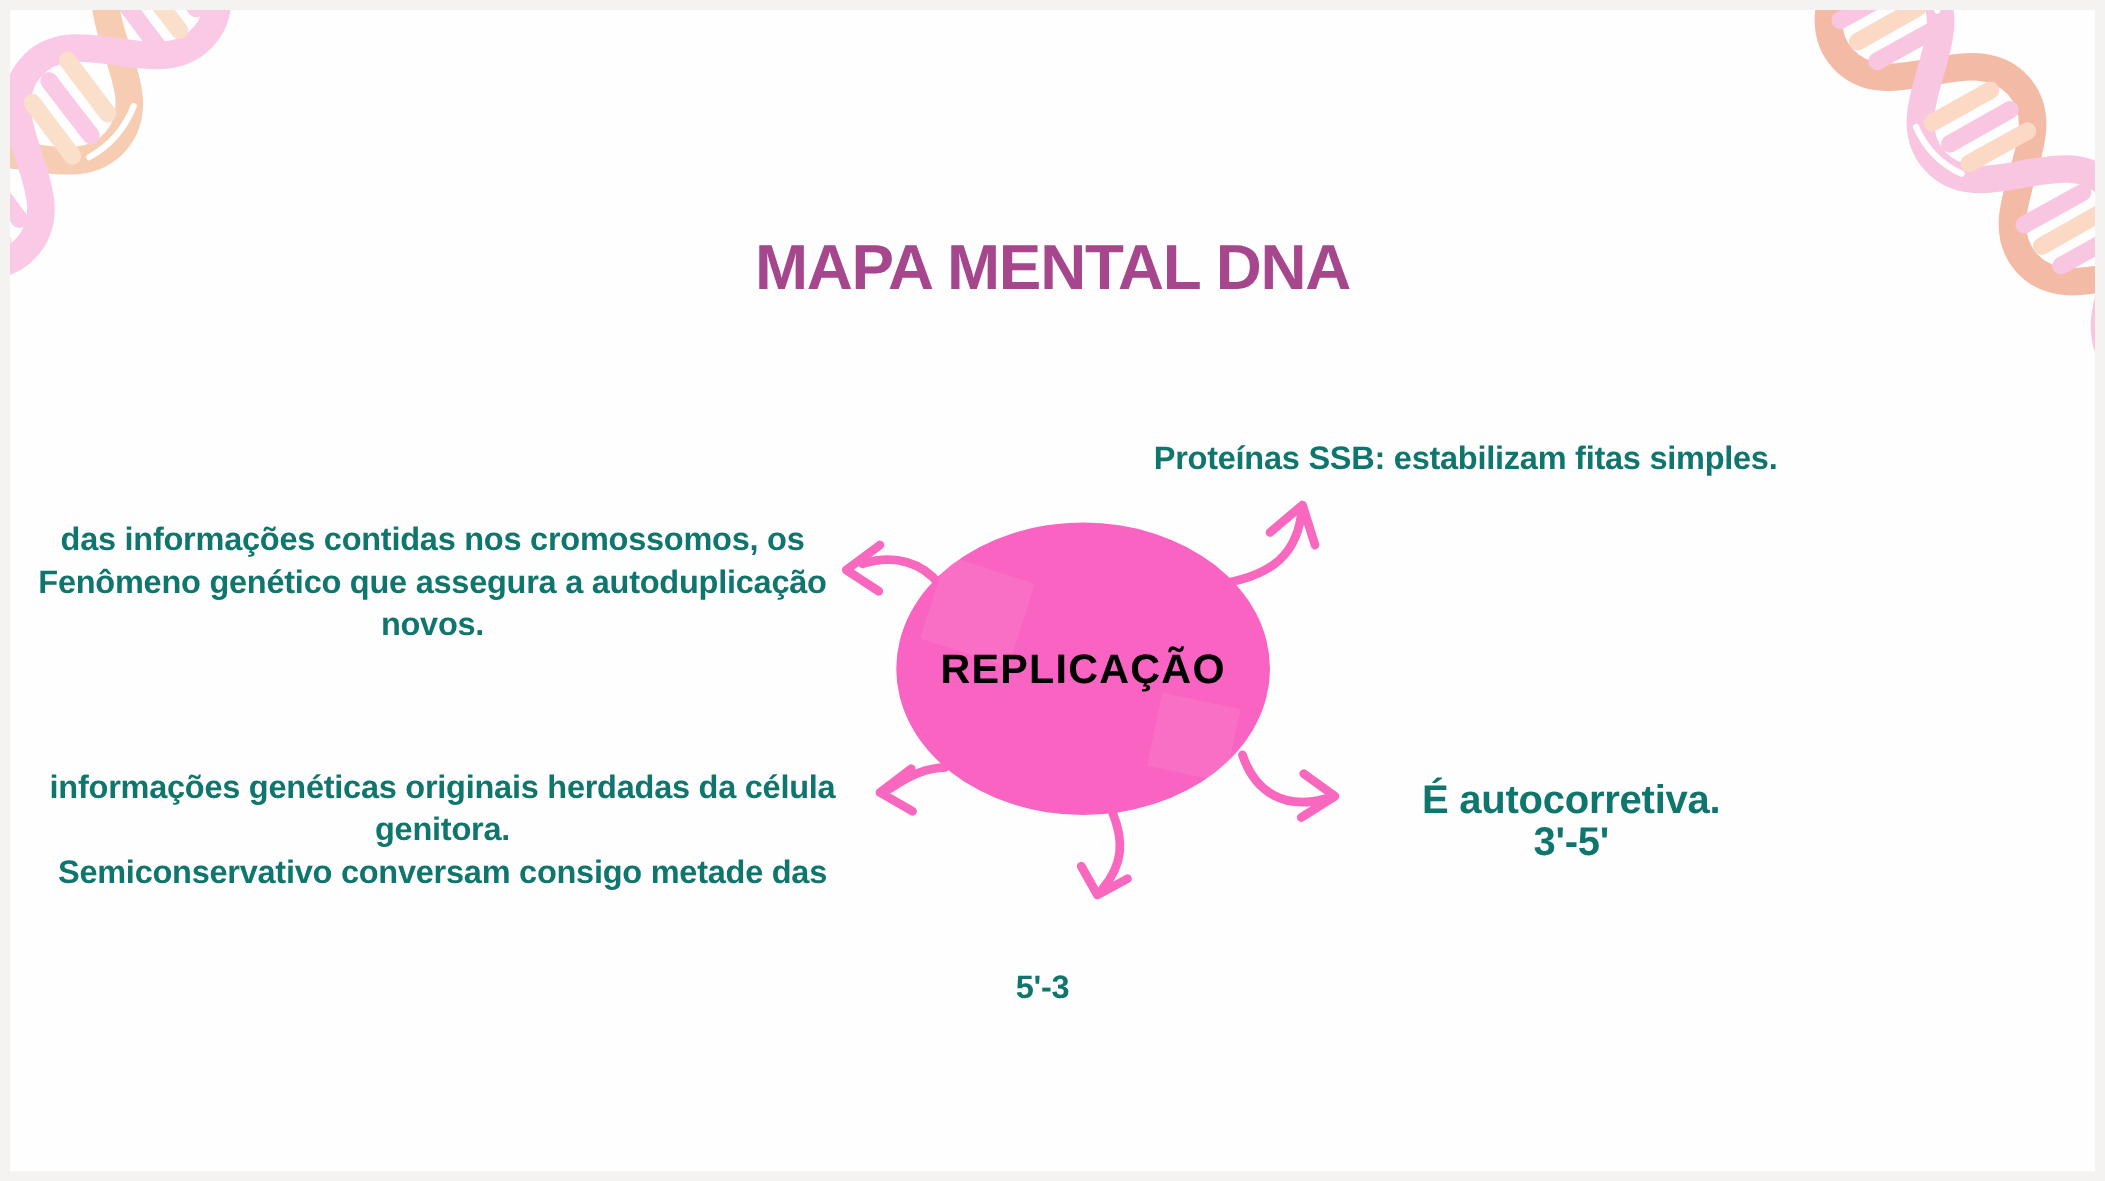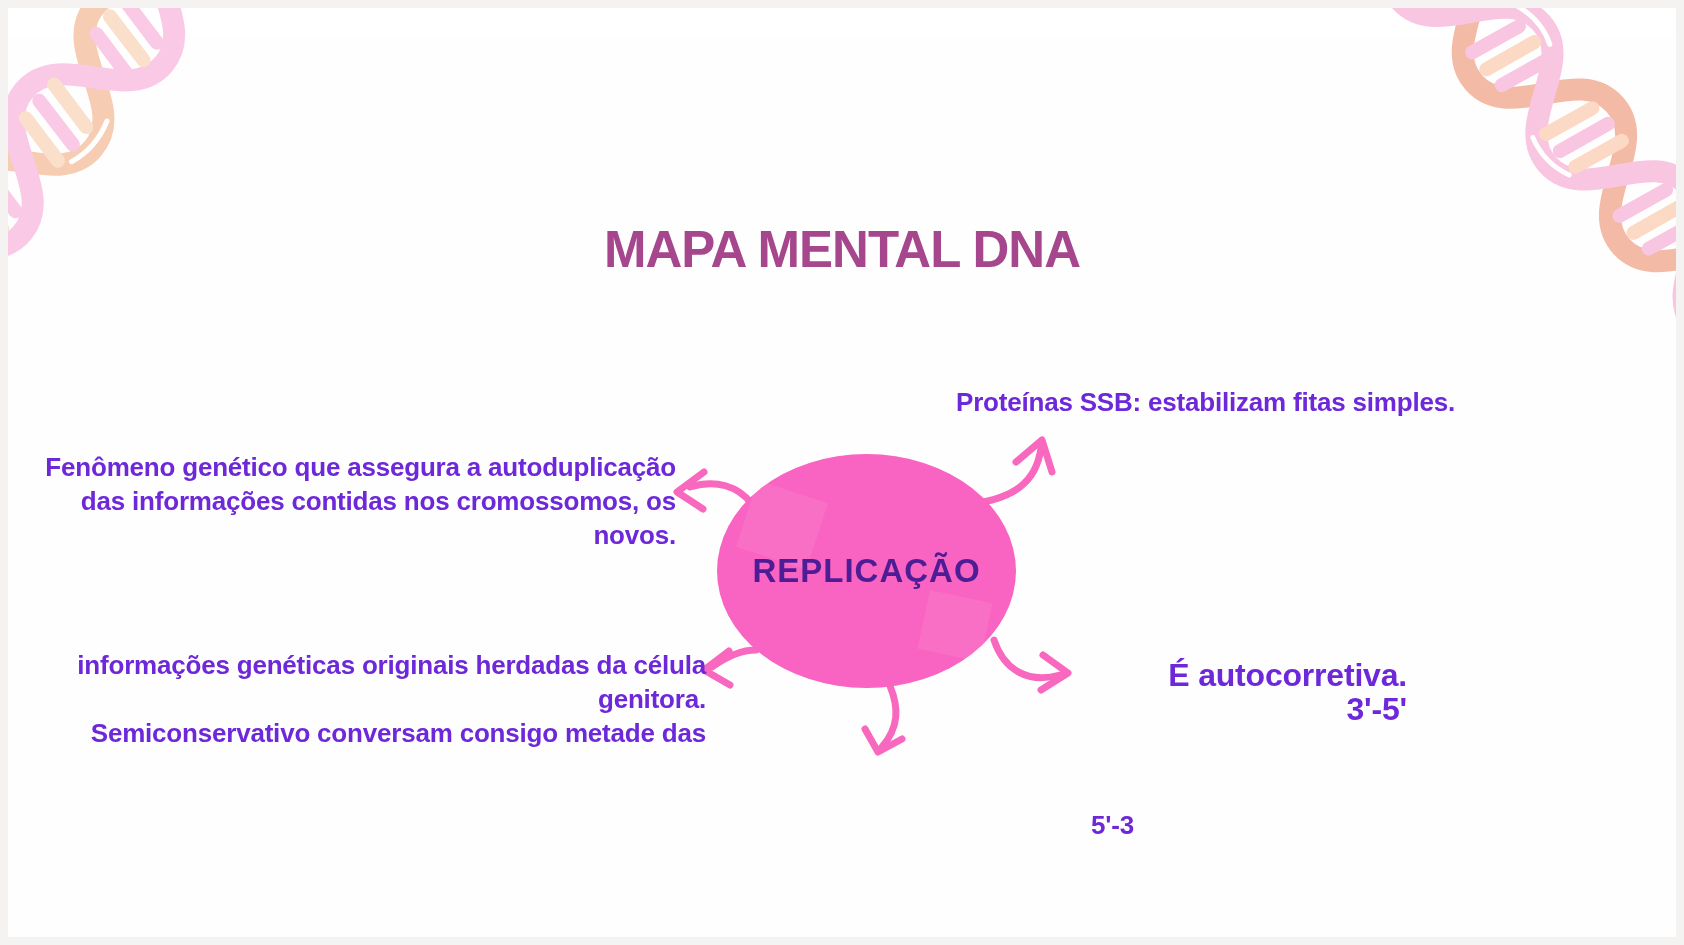--- a/index.html
+++ b/index.html
@@ -1,21 +1,21 @@
 <!DOCTYPE html>
 <html><head>
 <meta charset="utf-8">
 <style>
   html,body{margin:0;padding:0;}
   body{
     width:1684px;height:945px;position:relative;overflow:hidden;
     background:#ffffff;
     font-family:"Liberation Sans","DejaVu Sans",sans-serif;
   }
-  .page{position:absolute;inset:0;background:#fffefe;margin-top:36px;}
+  .page{position:absolute;inset:0;background:#fffefe;}
   .edge-frame{position:absolute;inset:0;border:8px solid #f5f3f2;pointer-events:none;z-index:60;}
 
   
   .helix{position:absolute;z-index:1;}
   .helix-tl{left:-35px;top:-45px;}
   .helix-tr{left:1304px;top:-35px;}
 
   
   .page-title{
     position:absolute;left:0;top:184px;width:1684px;text-align:center;
@@ -25,27 +25,27 @@
   
   .center-node{
     position:absolute;left:717px;top:418px;width:299px;height:234px;
     background:#f963c1;border-radius:50%;display:flex;align-items:center;justify-content:center;
     z-index:4;overflow:hidden;
   }
   .center-node .patch{position:absolute;background:rgba(255,255,255,0.08);}
   .patch-a{left:28px;top:36px;width:74px;height:70px;transform:rotate(18deg);}
   .patch-b{left:206px;top:142px;width:64px;height:60px;transform:rotate(12deg);background:rgba(0,0,0,0.025);}
   .center-label{
-    font-size:33px;font-weight:bold;letter-spacing:1px;color:#4c1d95;position:relative;z-index:2;
+    font-size:33px;font-weight:bold;letter-spacing:1px;color:#000000;position:relative;z-index:2;
   }
 
   
   .branch{
-    position:absolute;z-index:5;color:#6d28d9;font-weight:bold;
-    font-size:26px;letter-spacing:-0.2px;text-align:right;line-height:34px;
+    position:absolute;z-index:5;color:#0f766e;font-weight:bold;
+    font-size:26px;letter-spacing:-0.2px;text-align:center;line-height:34px;
   }
   .branch-proteinas{left:890px;top:350px;width:565px;line-height:32px;}
   .branch-fenomeno{left:16px;top:414px;width:660px;}
   .branch-semiconservativo{left:2px;top:612px;width:704px;}
   .branch-autocorretiva{left:1107px;top:622px;width:300px;font-size:32px;}
   .branch-polimerase{left:534px;top:770px;width:600px;line-height:39px;}
 
   .arrows{position:absolute;left:0;top:0;z-index:3;pointer-events:none;}
 </style>
 </head>
@@ -128,22 +128,22 @@
     <span class="patch patch-a"></span>
     <span class="patch patch-b"></span>
     <span class="center-label">REPLICAÇÃO</span>
   </div>
 
   <div class="branch branch-proteinas">
     <div>Proteínas SSB: estabilizam fitas simples.</div>
   </div>
 
   <div class="branch branch-fenomeno">
+    <div>das informações contidas nos cromossomos, os</div>
     <div>Fenômeno genético que assegura a autoduplicação</div>
-    <div>das informações contidas nos cromossomos, os</div>
     <div>novos.</div>
   </div>
 
   <div class="branch branch-semiconservativo">
     <div>informações genéticas originais herdadas da célula genitora.</div>
     <div>Semiconservativo conversam consigo metade das</div>
   </div>
 
   <div class="branch branch-autocorretiva">
     <div>É autocorretiva. 3'-5'</div>

